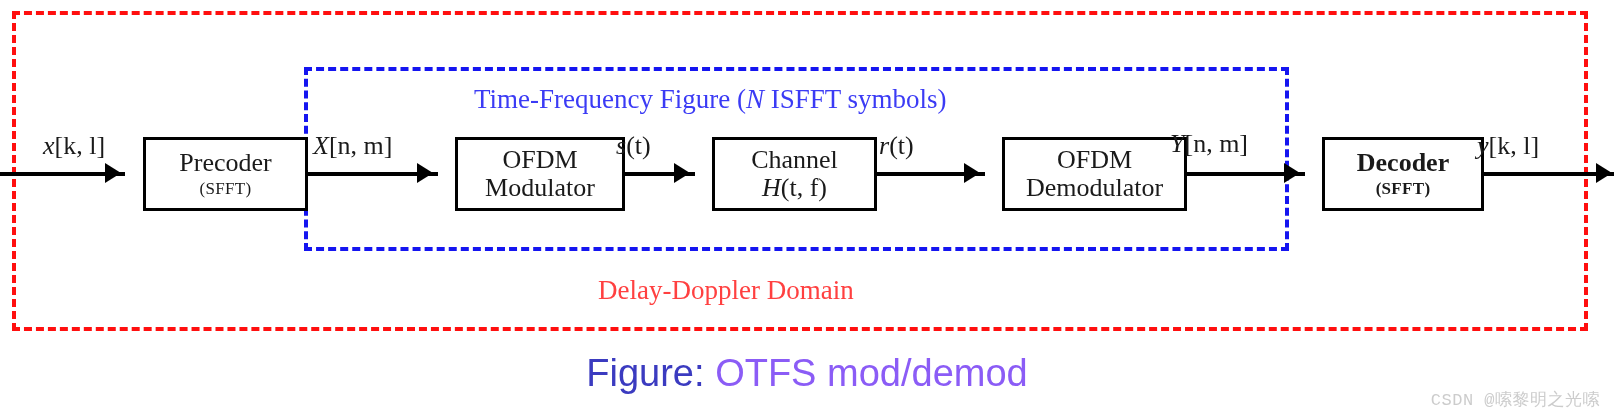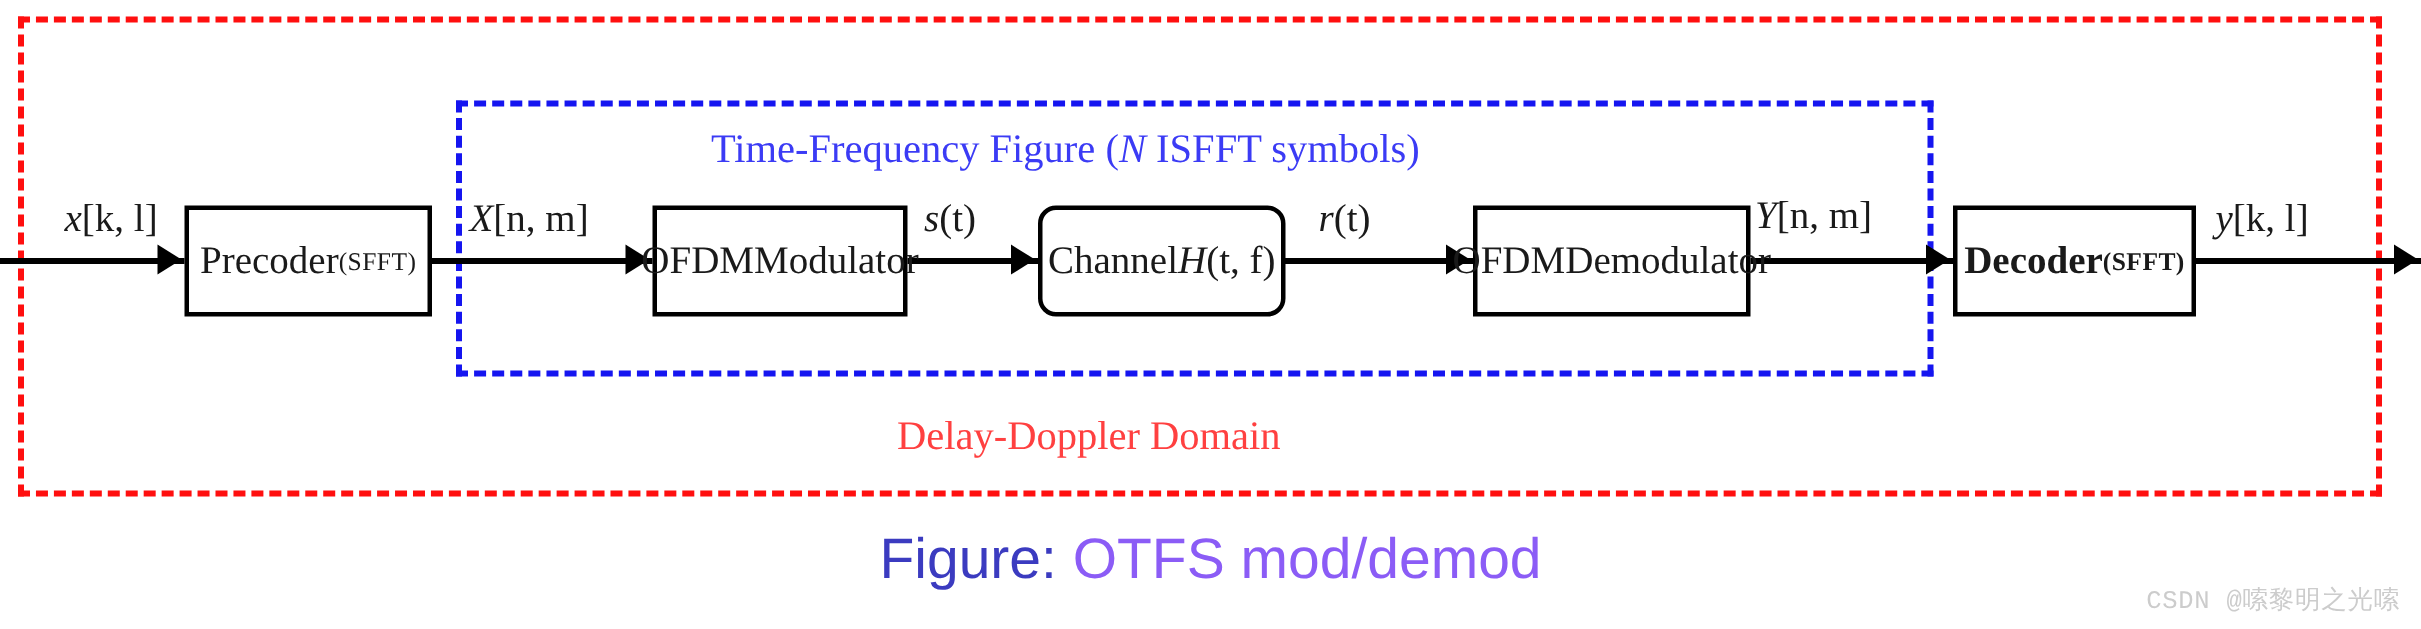--- a/index.html
+++ b/index.html
@@ -60,26 +60,27 @@
     font-style: italic;
   }
 
   
   .block {
     position: absolute;
     box-sizing: border-box;
     border: 3px solid #000000;
     background: #ffffff;
     display: flex;
-    flex-direction: row;
+    flex-direction: column;
     align-items: center;
     justify-content: center;
     font-family: "Liberation Serif", serif;
     color: #1a1a1a;
     z-index: 3;
+    margin-left: 20px;
   }
   .block .line1 {
     font-size: 26px;
     line-height: 1.08;
     white-space: nowrap;
   }
   .block .line2 {
     font-size: 26px;
     line-height: 1.08;
     white-space: nowrap;
@@ -88,21 +89,21 @@
     font-size: 17px;
     line-height: 1.2;
     letter-spacing: 0.3px;
     white-space: nowrap;
     margin-top: 2px;
   }
   .block .math-italic { font-style: italic; }
 
   #block-precoder      { left: 123px;  top: 137px; width: 165px; height: 74px; }
   #block-ofdm-mod      { left: 435px;  top: 137px; width: 170px; height: 74px; }
-  #block-channel       { left: 692px;  top: 137px; width: 165px; height: 74px; border-radius: 12px; }
+  #block-channel       { left: 692px;  top: 137px; width: 165px; height: 74px; }
   #block-ofdm-demod    { left: 982px;  top: 137px; width: 185px; height: 74px; }
   #block-decoder       { left: 1302px; top: 137px; width: 162px; height: 74px; font-weight: bold; }
 
   
   .wire {
     position: absolute;
     height: 4px;
     background: #000000;
     top: 172px;
     z-index: 1;

